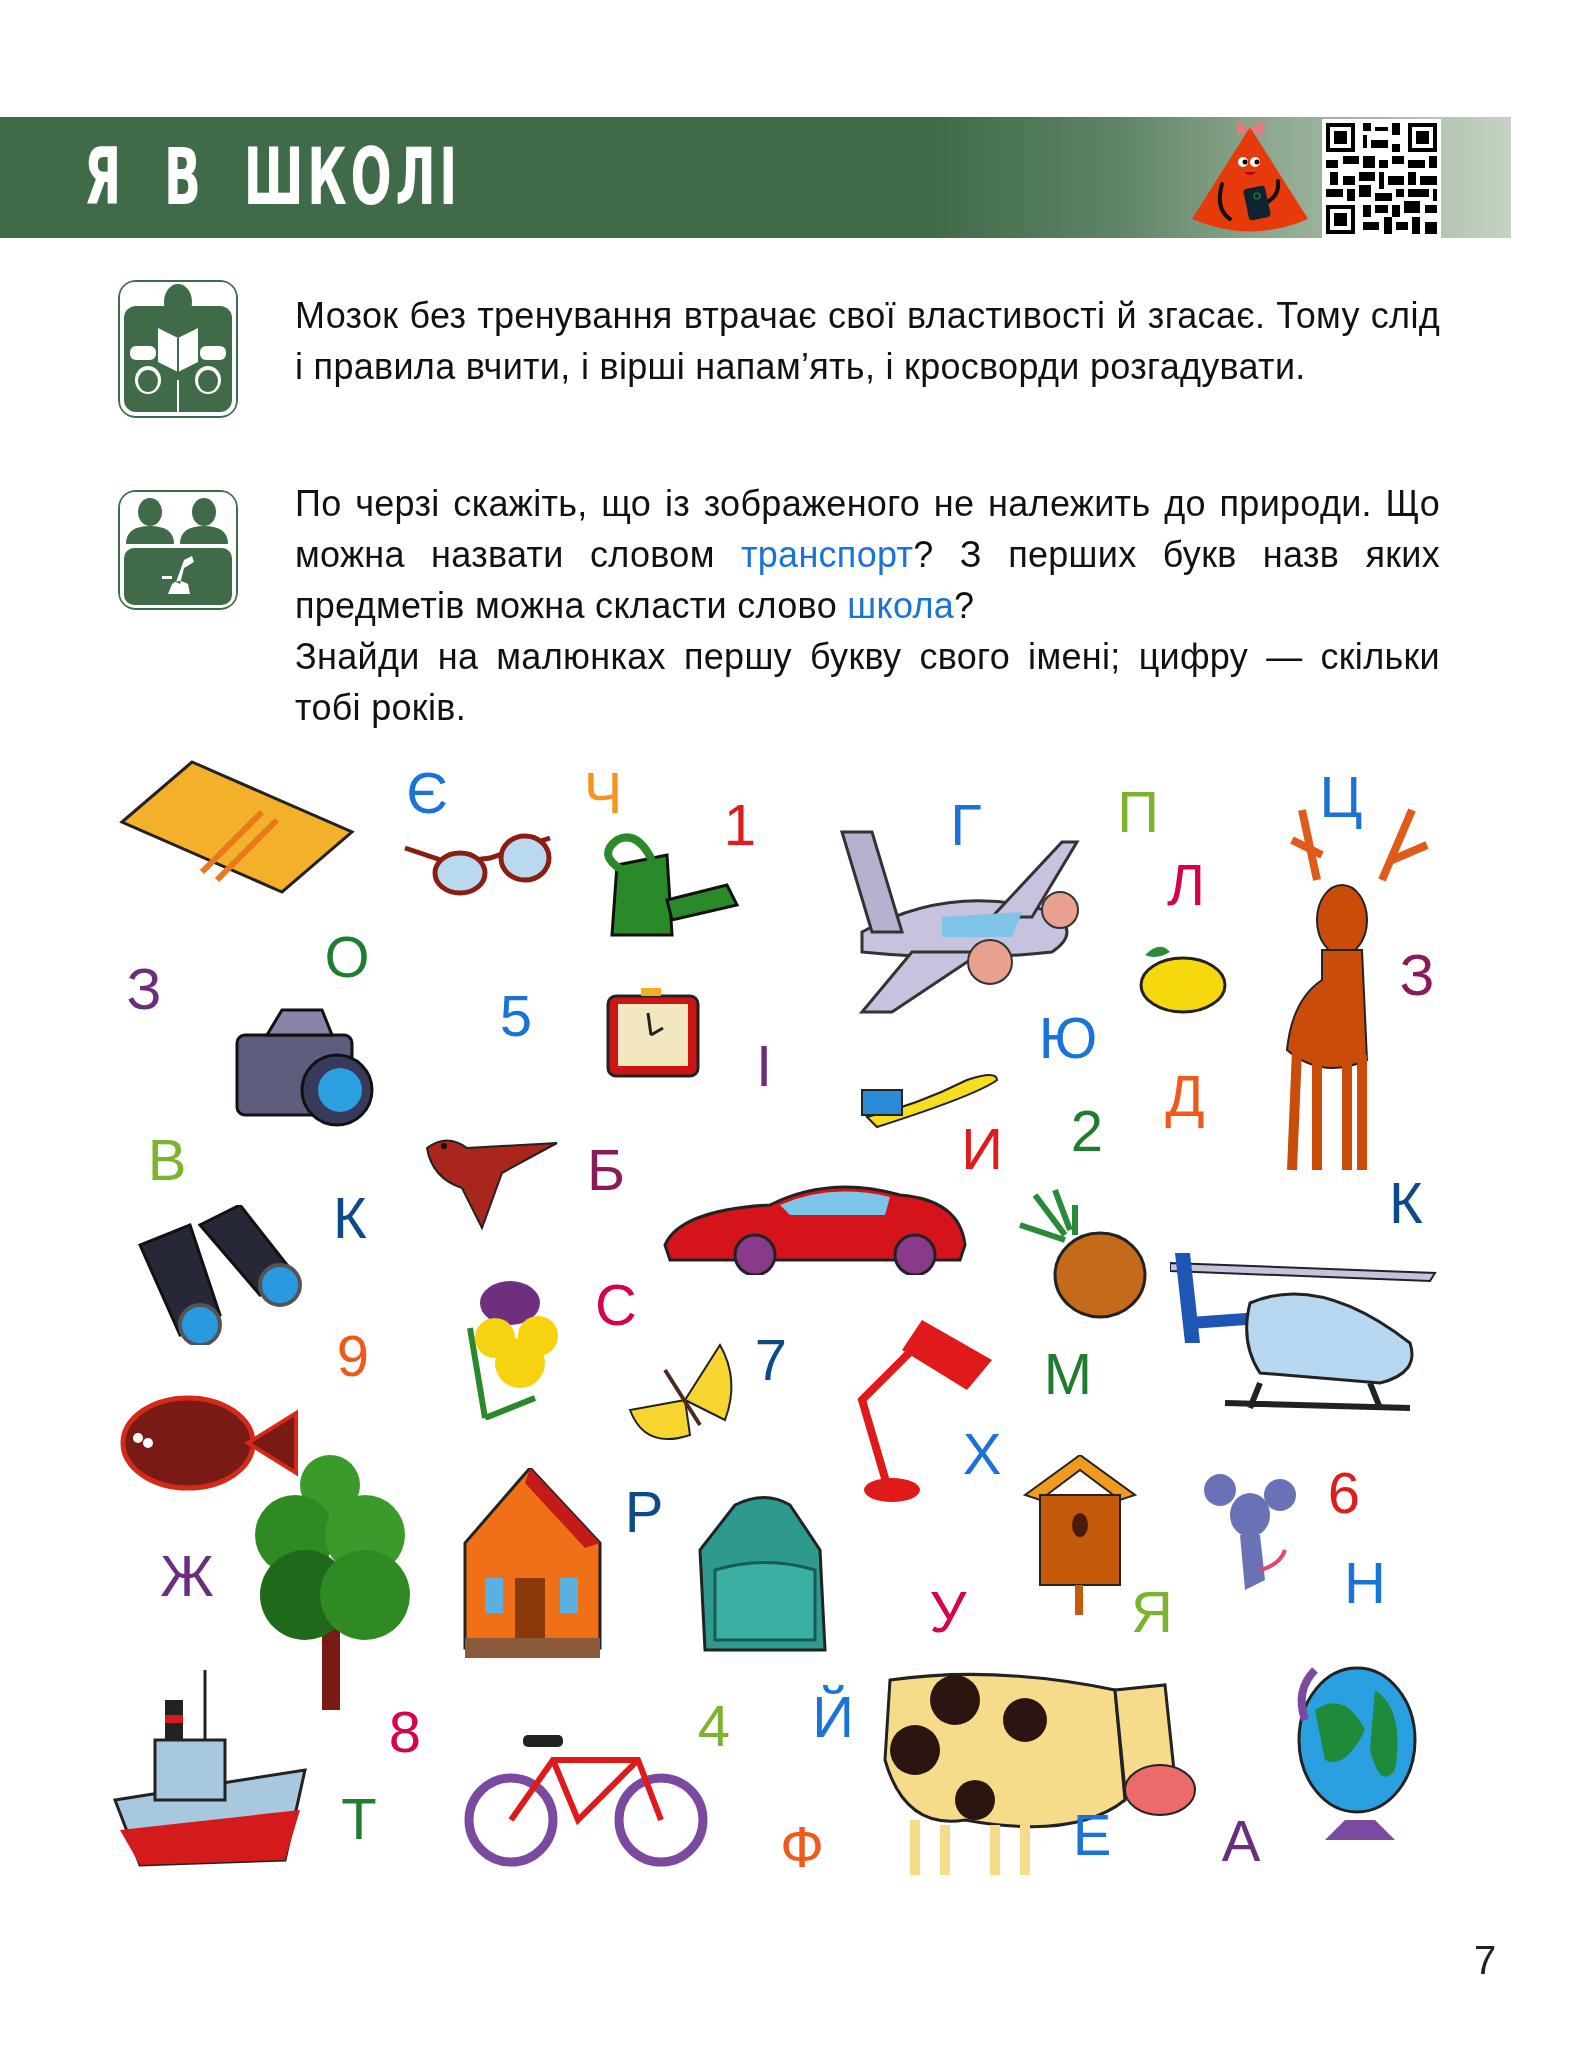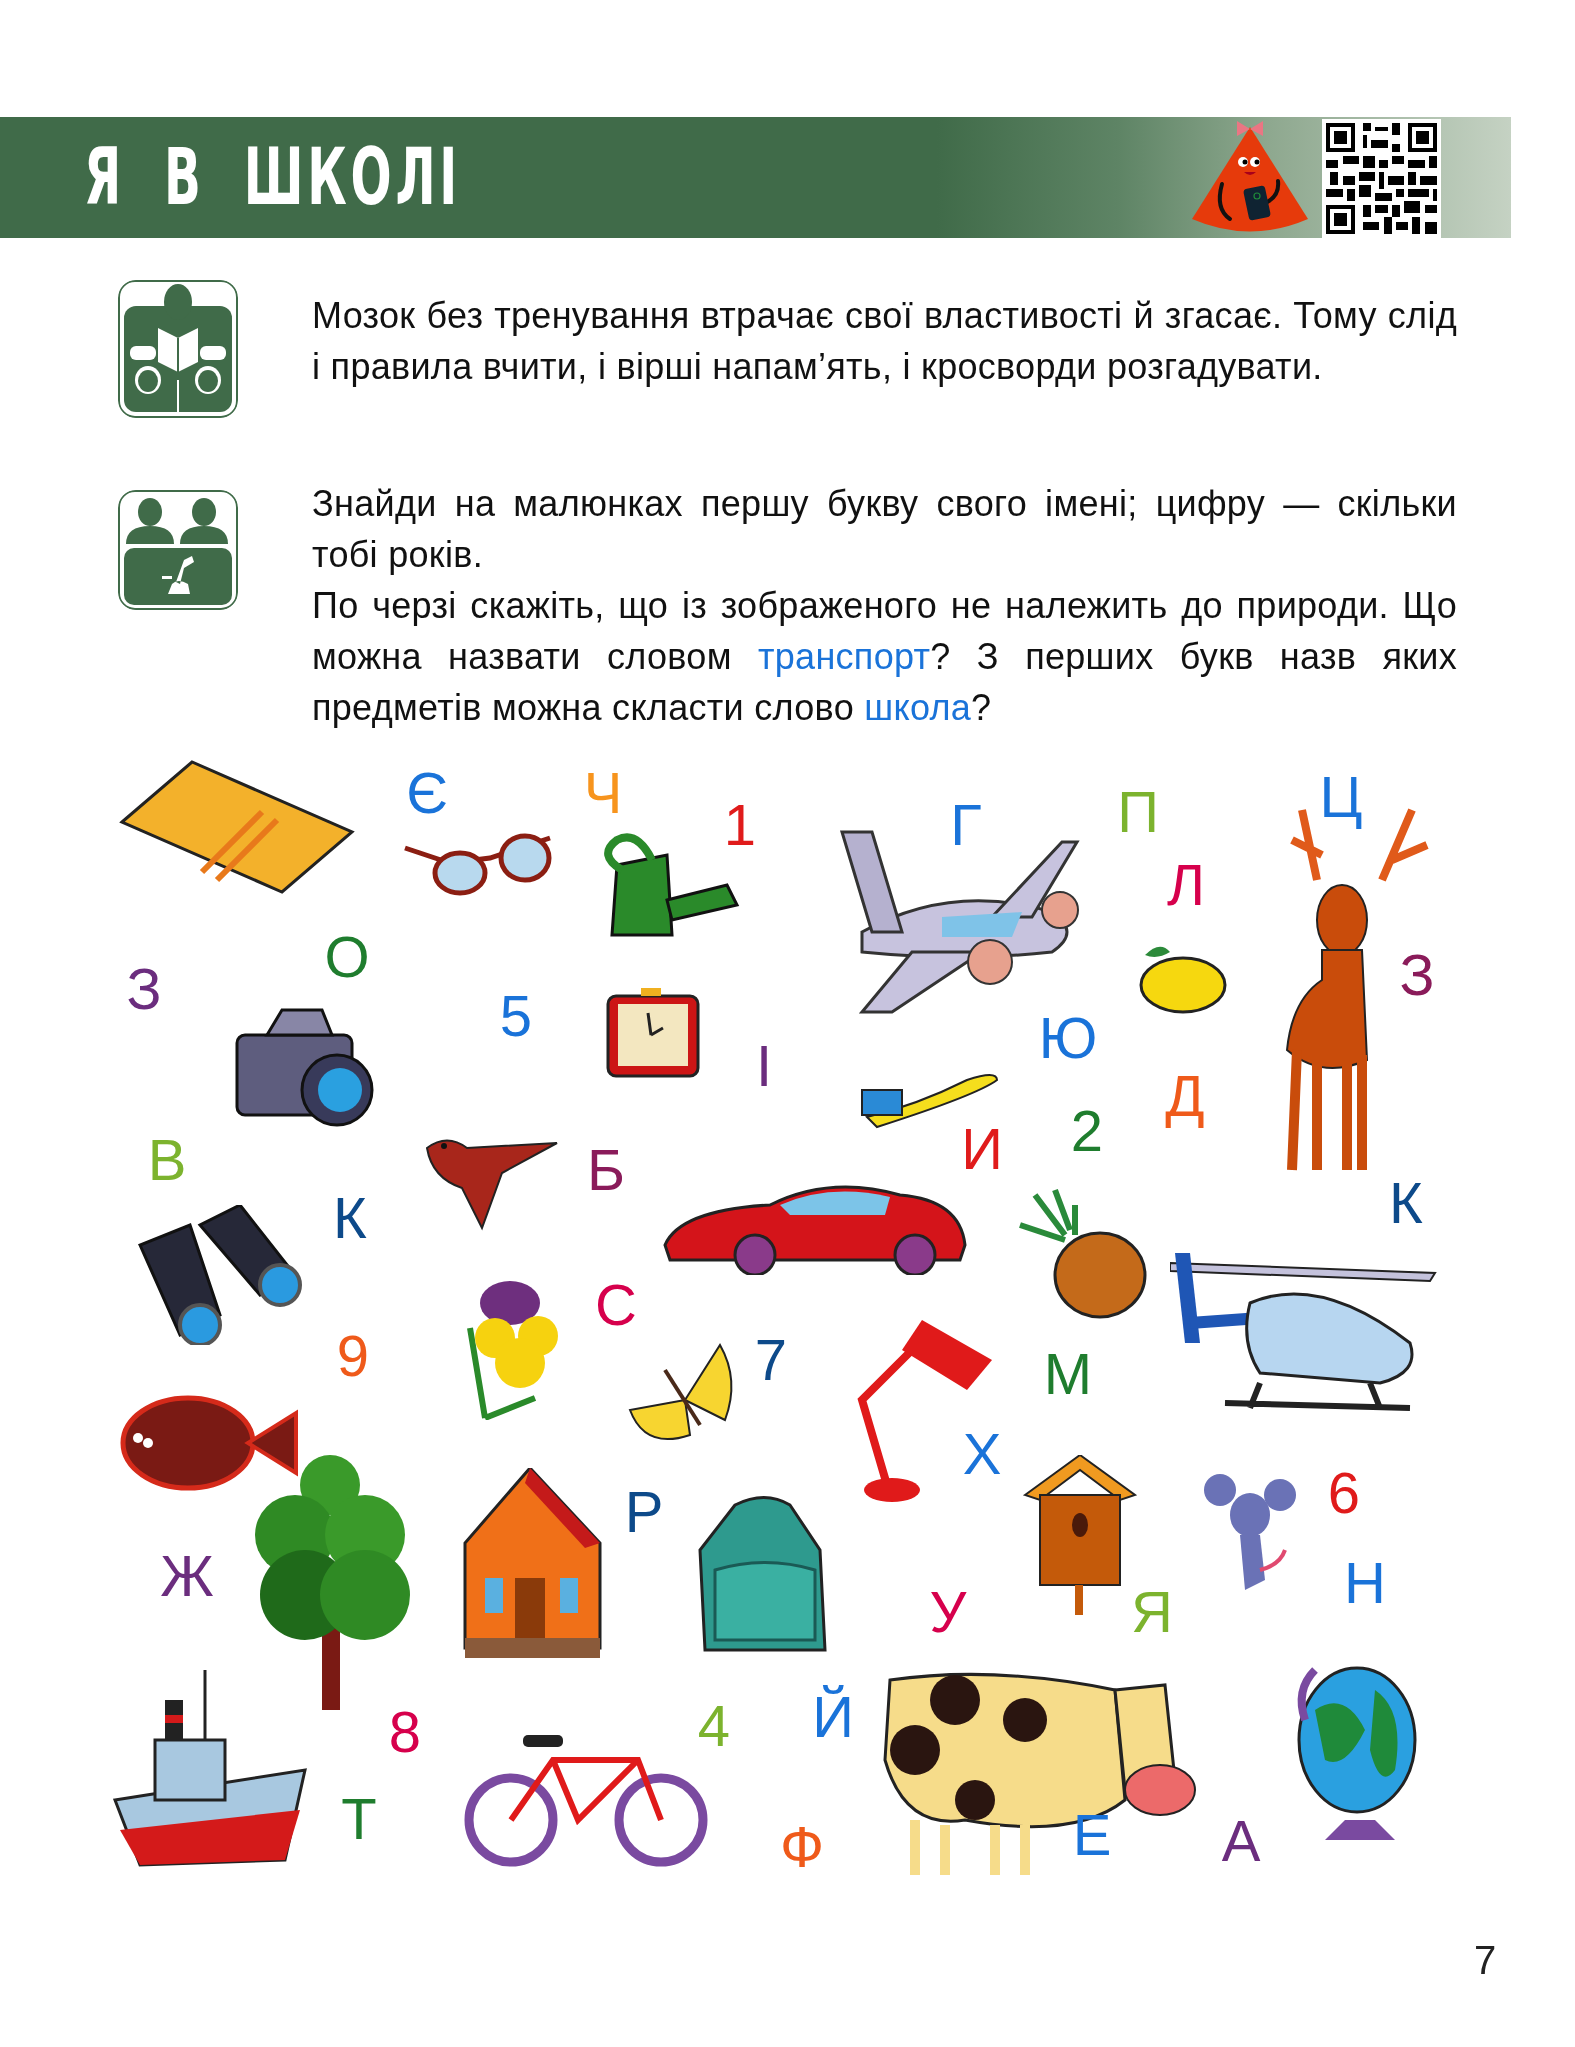--- a/index.html
+++ b/index.html
@@ -6,21 +6,21 @@
   body{width:1575px;height:2047px;position:relative;overflow:hidden;font-family:"Liberation Sans",sans-serif;}
   .banner{position:absolute;left:0;top:117px;width:1511px;height:121px;
     background:linear-gradient(90deg,#406b49 0%,#406b49 62%,#5e8465 74%,#8ea88f 84%,#c5d2c3 100%);}
   .banner-title{position:absolute;left:84px;top:0;height:121px;line-height:121px;color:#fff;
     font-family:"DejaVu Sans",sans-serif;font-weight:bold;font-size:78px;letter-spacing:6px;
     transform:scaleX(0.62);transform-origin:left center;word-spacing:30px;}
   .mascot{position:absolute;left:1190px;top:119px;width:120px;height:119px;}
   .qr{position:absolute;left:1322px;top:119px;width:119px;height:119px;background:#fff;}
   .icon-box{position:absolute;left:118px;width:120px;border-radius:18px;overflow:hidden;}
   .para{position:absolute;left:295px;width:1145px;font-size:36px;line-height:51px;color:#111;
-    text-align:justify;letter-spacing:0.3px;margin-left:17px;}
+    text-align:justify;letter-spacing:0.3px;}
   .para .hl{color:#1a73d9;}
   .ill{position:absolute;}
   .lt{position:absolute;font-size:58px;line-height:58px;transform:translate(-50%,-50%);font-family:"Liberation Sans",sans-serif;}
   .pnum{position:absolute;left:1474px;top:1938px;font-size:40px;color:#222;}
 </style>
 </head>
 <body>
 
 <div class="banner">
   <div class="banner-title">Я В ШКОЛІ</div>
@@ -112,22 +112,22 @@
   <rect x="1" y="1" width="118" height="118" rx="16" fill="#fff" stroke="#406b49" stroke-width="2"></rect>
   <rect x="6" y="58" width="108" height="57" rx="10" fill="#406b49"></rect>
   <ellipse cx="32" cy="22" rx="12" ry="14" fill="#406b49"></ellipse>
   <ellipse cx="86" cy="22" rx="12" ry="14" fill="#406b49"></ellipse>
   <path d="M8 54 Q8 36 32 36 Q56 36 56 54 Z" fill="#406b49"></path>
   <path d="M62 54 Q62 36 86 36 Q110 36 110 54 Z" fill="#406b49"></path>
   <path d="M50 104 L72 104 L70 94 Q60 88 54 94 Z M58 92 L66 70 L74 66 L76 72 L66 78 L62 94 Z" fill="#fff"></path>
   <rect x="44" y="86" width="10" height="3" fill="#fff"></rect>
 </svg>
 <div class="para" style="top:478px;">
+  <div><span>По черзі скажіть, що із зображеного не належить до природи. Що можна назвати словом </span><span class="hl">транспорт</span><span>? З перших букв назв яких предметів можна скласти слово </span><span class="hl">школа</span><span>?</span></div>
   <div>Знайди на малюнках першу букву свого імені; цифру — скільки тобі років.</div>
-  <div><span>По черзі скажіть, що із зображеного не належить до природи. Що можна назвати словом </span><span class="hl">транспорт</span><span>? З перших букв назв яких предметів можна скласти слово </span><span class="hl">школа</span><span>?</span></div>
 </div>
 
 <svg class="ill" style="left:112px;top:752px;width:252px;height:150px;" viewBox="0 0 252 150">
   <path d="M10 70 L80 10 L240 80 L170 140 Z" fill="#f3b12b" stroke="#222" stroke-width="3"></path>
   <path d="M150 60 L90 120 M165 68 L105 128" stroke="#e8791b" stroke-width="6"></path>
 </svg>
 <svg class="ill" style="left:400px;top:818px;width:155px;height:80px;" viewBox="0 0 155 80">
   <path d="M5 30 L50 45 L90 40 L150 20" stroke="#8b1e12" stroke-width="5" fill="none"></path>
   <ellipse cx="60" cy="55" rx="25" ry="20" fill="#b8d9ee" stroke="#8b1e12" stroke-width="5"></ellipse>
   <ellipse cx="125" cy="40" rx="24" ry="22" fill="#b8d9ee" stroke="#8b1e12" stroke-width="5"></ellipse>

